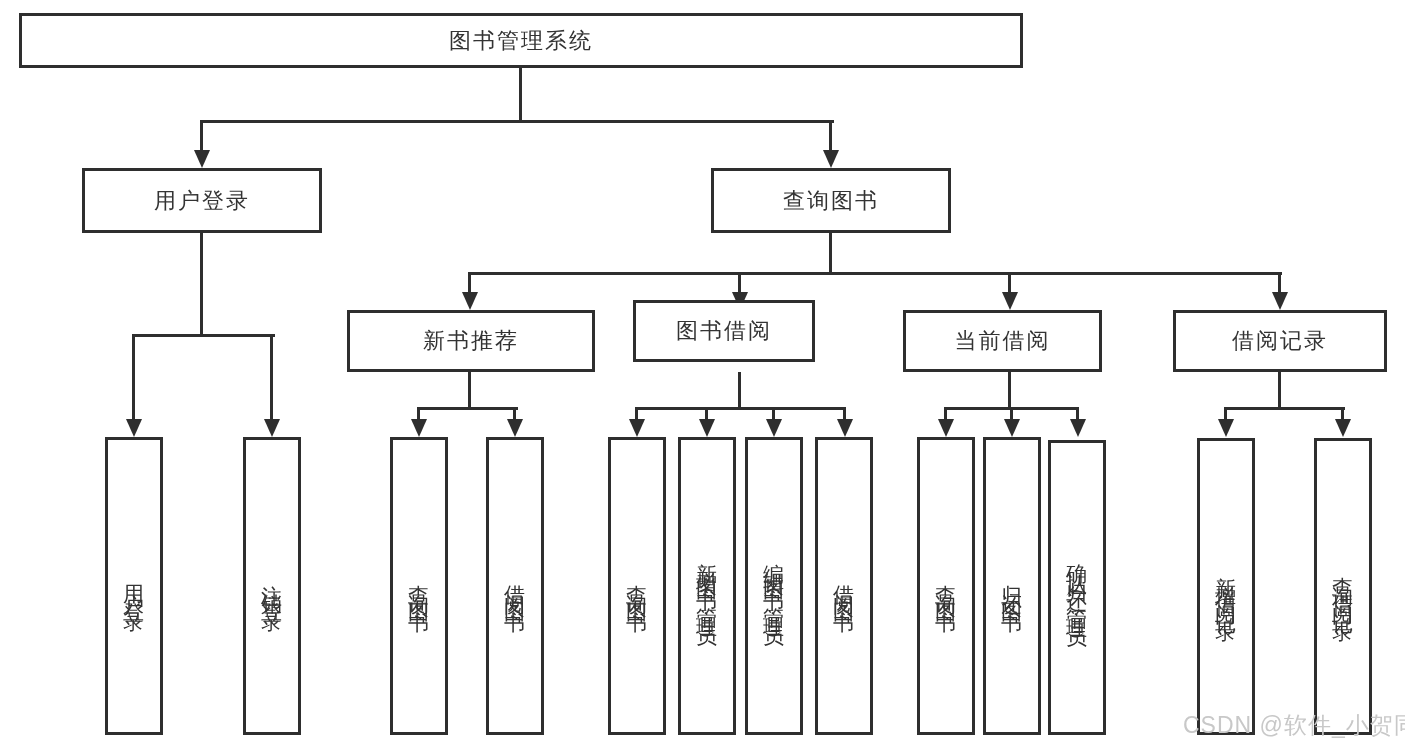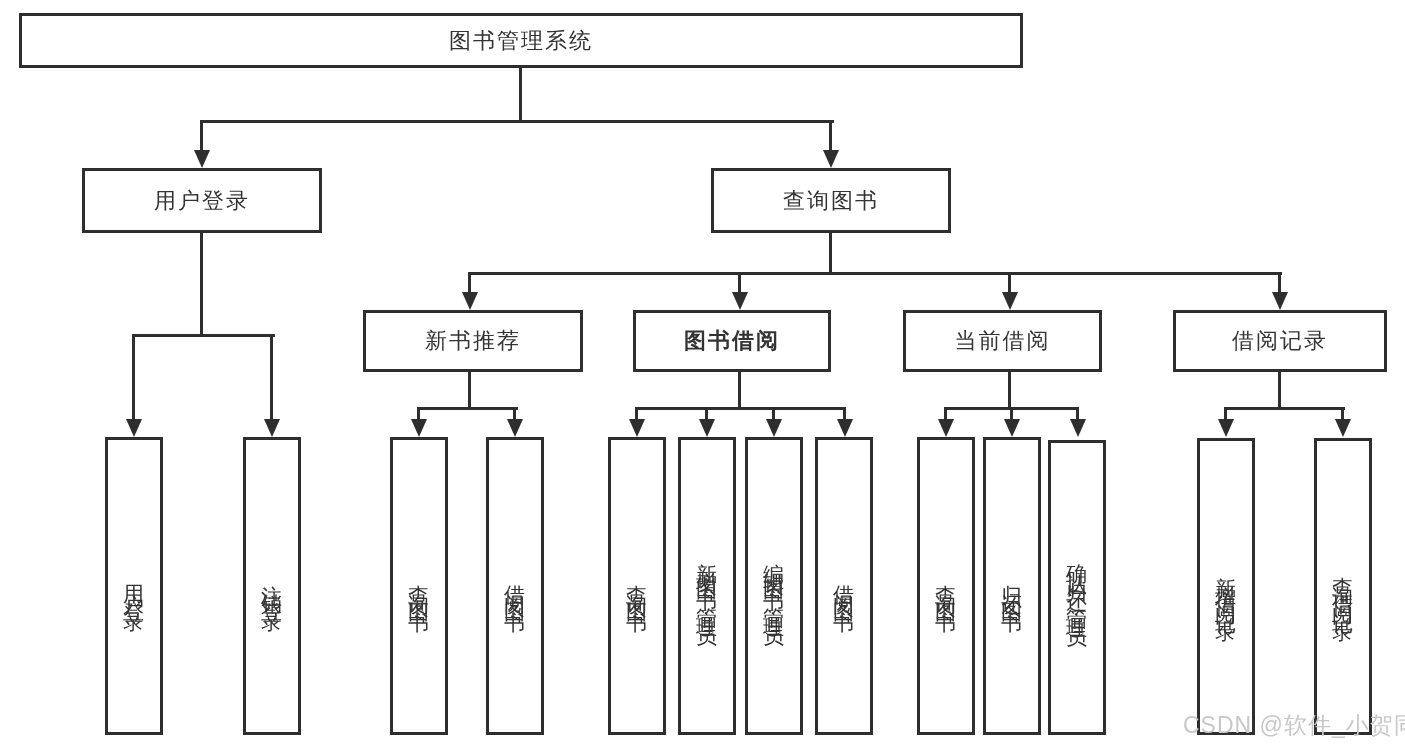--- a/index.html
+++ b/index.html
@@ -82,24 +82,24 @@
   <div class="line" style="left:468px; top:272px; width:814px; height:3px;"></div>
   <div class="line" style="left:468px; top:272px; width:3px; height:22px;"></div>
   <div class="arrow" style="left:462px; top:292px;"></div>
   <div class="line" style="left:738px; top:272px; width:3px; height:22px;"></div>
   <div class="arrow" style="left:732px; top:292px;"></div>
   <div class="line" style="left:1008px; top:272px; width:3px; height:22px;"></div>
   <div class="arrow" style="left:1002px; top:292px;"></div>
   <div class="line" style="left:1278px; top:272px; width:3px; height:22px;"></div>
   <div class="arrow" style="left:1272px; top:292px;"></div>
 
-  <div class="node node-h" style="left:363px; top:310px; width:220px; height:62px;justify-content:center;">
+  <div class="node node-h" style="left:347px; top:310px; width:248px; height:62px;justify-content:center;">
     <span>新书推荐</span>
   </div>
-  <div class="node node-h" style="left:633px; top:310px; width:198px; height:62px;font-weight:bold;">
+  <div class="node node-h" style="left:633px; top:300px; width:182px; height:62px;">
     <span>图书借阅</span>
   </div>
   <div class="node node-h" style="left:903px; top:310px; width:199px; height:62px;">
     <span>当前借阅</span>
   </div>
   <div class="node node-h" style="left:1173px; top:310px; width:214px; height:62px;">
     <span>借阅记录</span>
   </div>
 
   <div class="line" style="left:468px; top:372px; width:3px; height:38px;"></div>

